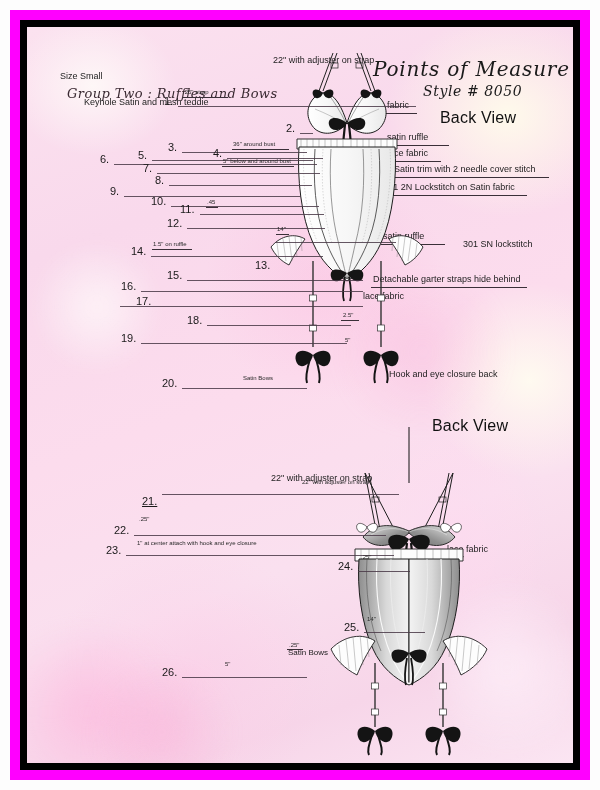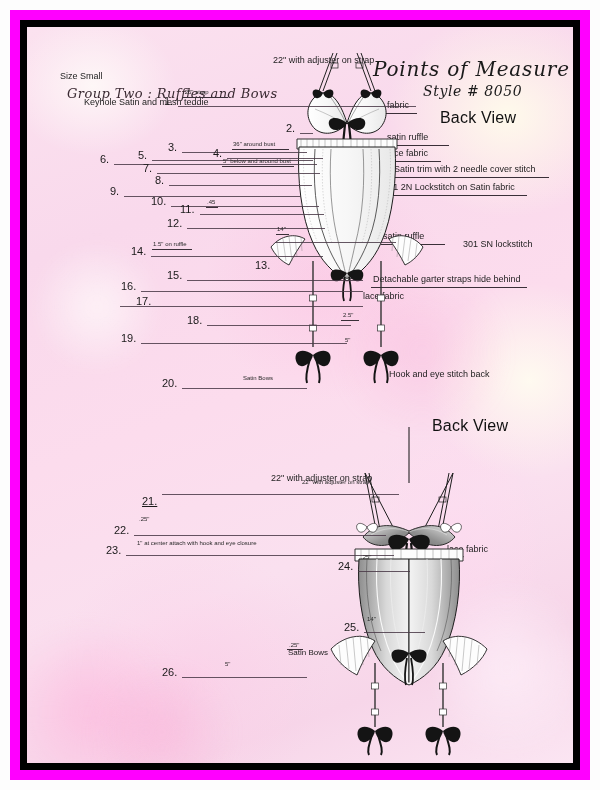--- a/index.html
+++ b/index.html
@@ -156,21 +156,21 @@
     <div class="txt sub9" style="left:356px; top:204px;">satin ruffle</div>
     <div class="underline" style="left:354px; top:217px; width:64px;"></div>
 
     <div class="txt sub9" style="left:436px; top:212px;">301 SN lockstitch</div>
 
     <div class="txt sub9" style="left:346px; top:247px;">Detachable garter straps hide behind</div>
     <div class="underline" style="left:344px; top:260px; width:156px;"></div>
 
     <div class="txt sub9" style="left:336px; top:264px;">lace fabric</div>
 
-    <div class="txt sub9" style="left:362px; top:342px;">Hook and eye stitch back</div>
+    <div class="txt sub9" style="left:362px; top:342px;">Hook and eye closure back</div>
     <div class="txt sub9" style="left:244px; top:446px;">22" with adjuster on strap</div>
     <div class="txt sub9" style="left:420px; top:517px;">lace fabric</div>
     <div class="txt tiny6" style="left:428px; top:528px;">16"</div>
     <div class="txt tiny6" style="left:262px; top:615px;">.25"</div>
     <div class="underline" style="left:260px; top:622px; width:16px;"></div>
 
     <div class="txt sub" style="left:257px; top:620px;"></div>
     <div class="txt sub9" style="left:261px; top:621px; font-size:8px;">Satin Bows</div>
 
     <div class="g-art" style="left:230px; top:20px;">

